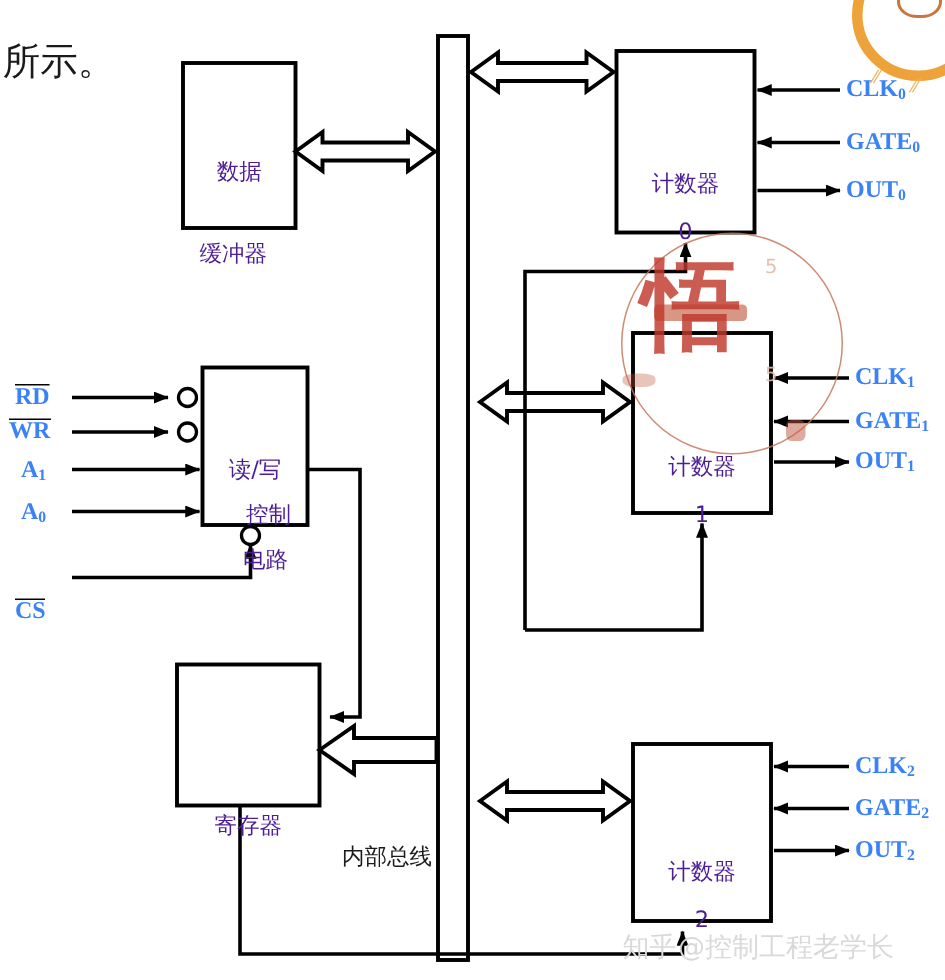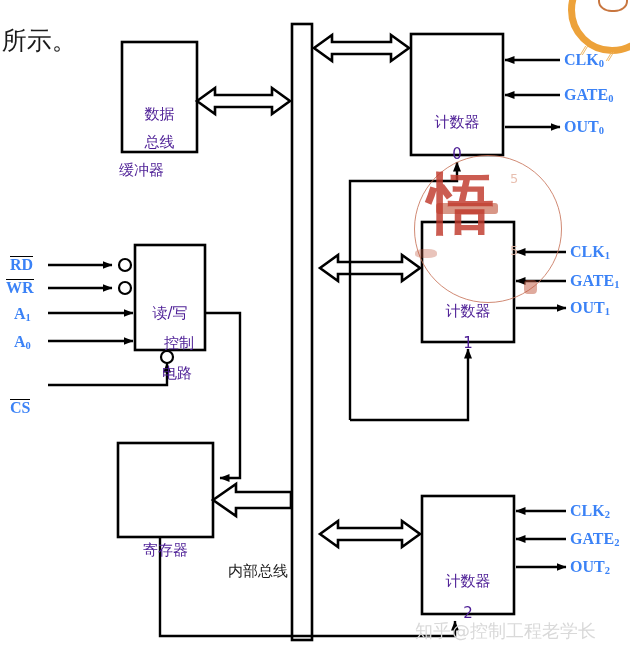--- a/index.html
+++ b/index.html
@@ -244,22 +244,21 @@
       <circle cx="167" cy="357" r="6"></circle>
     </g>
   </svg>
 
   <div class="ghost" style="left:68px; top:62px;"></div>
   <div class="ghost" style="left:68px; top:148px;"></div>
 
   <div class="txt heading-cn" style="left:-8px; top:26px;">)所示。</div>
 
   <div class="txt block-label" style="left:122px; top:55px; width:75px;">数据</div>
-  <div class="txt block-label" style="left:122px; top:83px; width:75px;">总线</div>
-  <div class="txt block-label" style="left:112px; top:111px; width:59px;">缓冲器</div>
+  <div class="txt block-label" style="left:126px; top:111px; width:59px;font-family:Liberation Mono, monospace;">缓冲器</div>
 
   <div class="txt block-label" style="left:135px; top:254px; width:70px;">读/写</div>
   <div class="txt block-label" style="left:135px; top:284px; width:88px;">控制</div>
   <div class="txt block-label" style="left:135px; top:314px; width:84px;">电路</div>
 
   <div class="txt block-label" style="left:118px; top:491px; width:95px;">寄存器</div>
 
   <div class="txt block-label" style="left:411px; top:63px; width:92px;">计数器</div>
   <div class="txt block-label" style="left:411px; top:95px; width:92px;">0</div>
 

